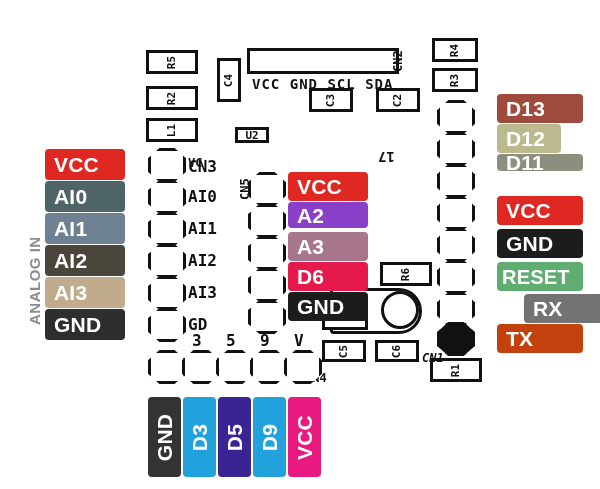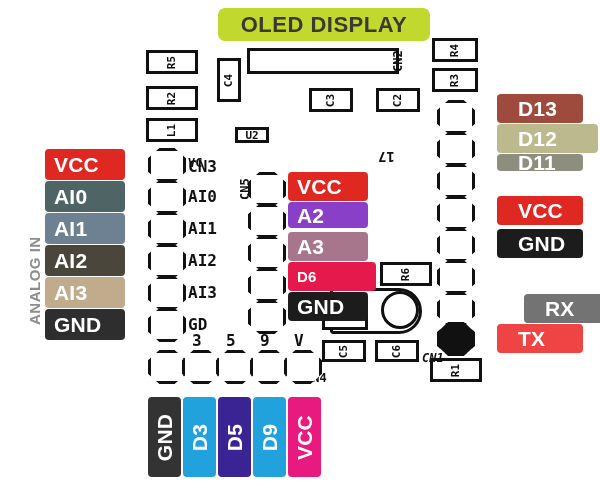--- a/index.html
+++ b/index.html
@@ -16,21 +16,21 @@
     position: absolute;
     display: flex; align-items: center;
     border-radius: 4px;
     color: #ffffff;
     font-weight: bold;
     letter-spacing: .2px;
     line-height: 1;
   }
   .chip.left  { justify-content: flex-start; padding-left: 9px; }
   .chip.mid   { justify-content: flex-start; padding-left: 9px; }
-  .chip.right { justify-content: flex-start; padding-left: 21px; }
+  .chip.right { justify-content: flex-start; padding-left: 9px; }
   .chip.vert  { justify-content: center; padding-left: 0; }
   .chip.vert span {
     display: block;
     transform: rotate(-90deg);
     white-space: nowrap;
   }
 
   
   .sidecap {
     position: absolute;
@@ -104,23 +104,20 @@
     border: 3px solid #111;
     background: #fff;
     border-radius: 10px;
   }
 </style>
 </head>
 <body>
 
 <div id="stage">
 
-  <div id="oled-banner" style="left:218px; top:8px; width:212px; height:33px; background:#c1d82f;">
-    <span>OLED DISPLAY</span>
-  </div>
 
   <div class="sidecap" style="left:26px; top:325px;">ANALOG IN</div>
 
   <div class="part" style="left:146px; top:50px; width:52px; height:24px;">
     <span>R5</span>
   </div>
   <div class="part" style="left:146px; top:86px; width:52px; height:24px;">
     <span>R2</span>
   </div>
   <div class="part" style="left:146px; top:118px; width:52px; height:24px;">
@@ -152,20 +149,21 @@
   </div>
   <div class="part" style="left:375px; top:340px; width:44px; height:22px;">
     <span>C6</span>
   </div>
   <div class="part" style="left:430px; top:358px; width:52px; height:24px;">
     <span>R1</span>
   </div>
 
   <div class="part flat" style="left:247px; top:48px; width:152px; height:26px;"></div>
   <div class="silk rot" style="left:392px; top:72px; font-size:12px;">CN2</div>
+  <div class="silk" style="left:252px; top:77px; font-size:14px; letter-spacing:1px;">VCC GND SCL SDA</div>
 
   <div class="disc" style="left:381px; top:291px; width:38px; height:38px;"></div>
   <div class="rrect" style="left:330px; top:288px; width:92px; height:46px; border-radius:6px 40px 40px 6px; background:transparent;"></div>
 
   <div class="part flat" style="left:322px; top:310px; width:46px; height:20px;"></div>
   <div class="silk" style="left:422px; top:352px; font-size:12px;font-style:italic;">CN1</div>
 
   <div class="part flat" style="left:322px; top:340px; width:0px; height:0px; border:0;"></div>
   <div class="silk" style="left:305px; top:372px; font-size:12px;">CN4</div>
 
@@ -234,46 +232,49 @@
 
   <div class="chip mid" style="left:288px; top:172px; width:80px; height:29px; background:#e02822; font-size:21px;">
     <span>VCC</span>
   </div>
   <div class="chip mid" style="left:288px; top:202px; width:80px; height:26px; background:#8a3fc8; font-size:21px;">
     <span>A2</span>
   </div>
   <div class="chip mid" style="left:288px; top:232px; width:80px; height:29px; background:#a8768c; font-size:21px;">
     <span>A3</span>
   </div>
-  <div class="chip mid" style="left:288px; top:262px; width:88px; height:29px; background:#e5194b; font-size:15px;">
+  <div class="chip mid" style="left:288px; top:262px; width:80px; height:29px; background:#e5194b; font-size:21px;">
     <span>D6</span>
   </div>
   <div class="chip mid" style="left:288px; top:292px; width:80px; height:29px; background:#1c1c1c; font-size:21px;">
     <span>GND</span>
   </div>
 
   <div class="chip right" style="left:497px; top:94px; width:86px; height:29px; background:#9e4a3c; font-size:21px;">
     <span>D13</span>
   </div>
-  <div class="chip right" style="left:497px; top:124px; width:101px; height:29px; background:#bdb98e; font-size:21px;">
+  <div class="chip right" style="left:497px; top:124px; width:64px; height:29px; background:#bdb98e; font-size:21px;">
     <span>D12</span>
   </div>
   <div class="chip right" style="left:497px; top:154px; width:86px; height:17px; background:#8e8e7e; font-size:21px;">
     <span>D11</span>
   </div>
   <div class="chip right" style="left:497px; top:196px; width:86px; height:29px; background:#e02822; font-size:21px;">
     <span>VCC</span>
   </div>
   <div class="chip right" style="left:497px; top:229px; width:86px; height:29px; background:#1c1c1c; font-size:21px;">
     <span>GND</span>
   </div>
+  <div class="chip right" style="left:497px; top:262px; width:86px; height:29px; background:#60ad72; font-size:20px; padding-left:5px;">
+    <span>RESET</span>
+  </div>
   <div class="chip right" style="left:524px; top:294px; width:86px; height:29px; background:#737373; font-size:21px;text-align:right;">
     <span>RX</span>
   </div>
-  <div class="chip right" style="left:497px; top:324px; width:86px; height:29px; background:#ef4444; font-size:21px;">
+  <div class="chip right" style="left:497px; top:324px; width:86px; height:29px; background:#c2410c; font-size:21px;">
     <span>TX</span>
   </div>
 
   <div class="chip vert" style="left:148px; top:397px; width:33px; height:80px; background:#333333; font-size:21px;">
     <span>GND</span>
   </div>
   <div class="chip vert" style="left:183px; top:397px; width:33px; height:80px; background:#22a2dd; font-size:21px;">
     <span>D3</span>
   </div>
   <div class="chip vert" style="left:218px; top:397px; width:33px; height:80px; background:#3a2393; font-size:21px;">

